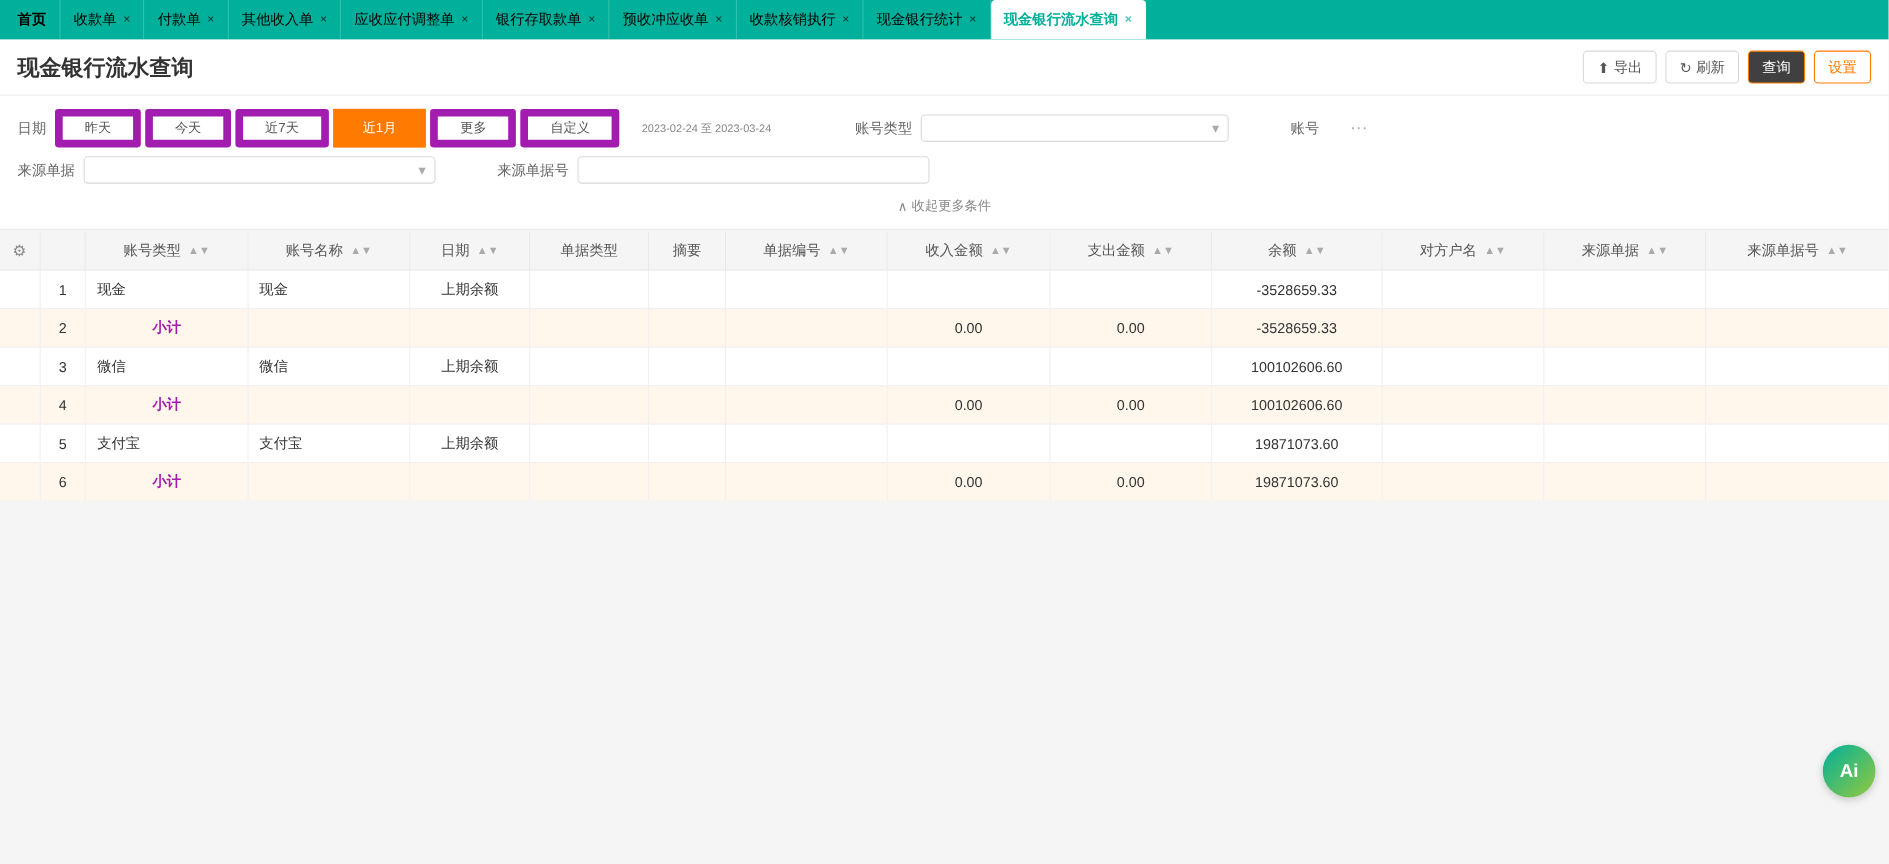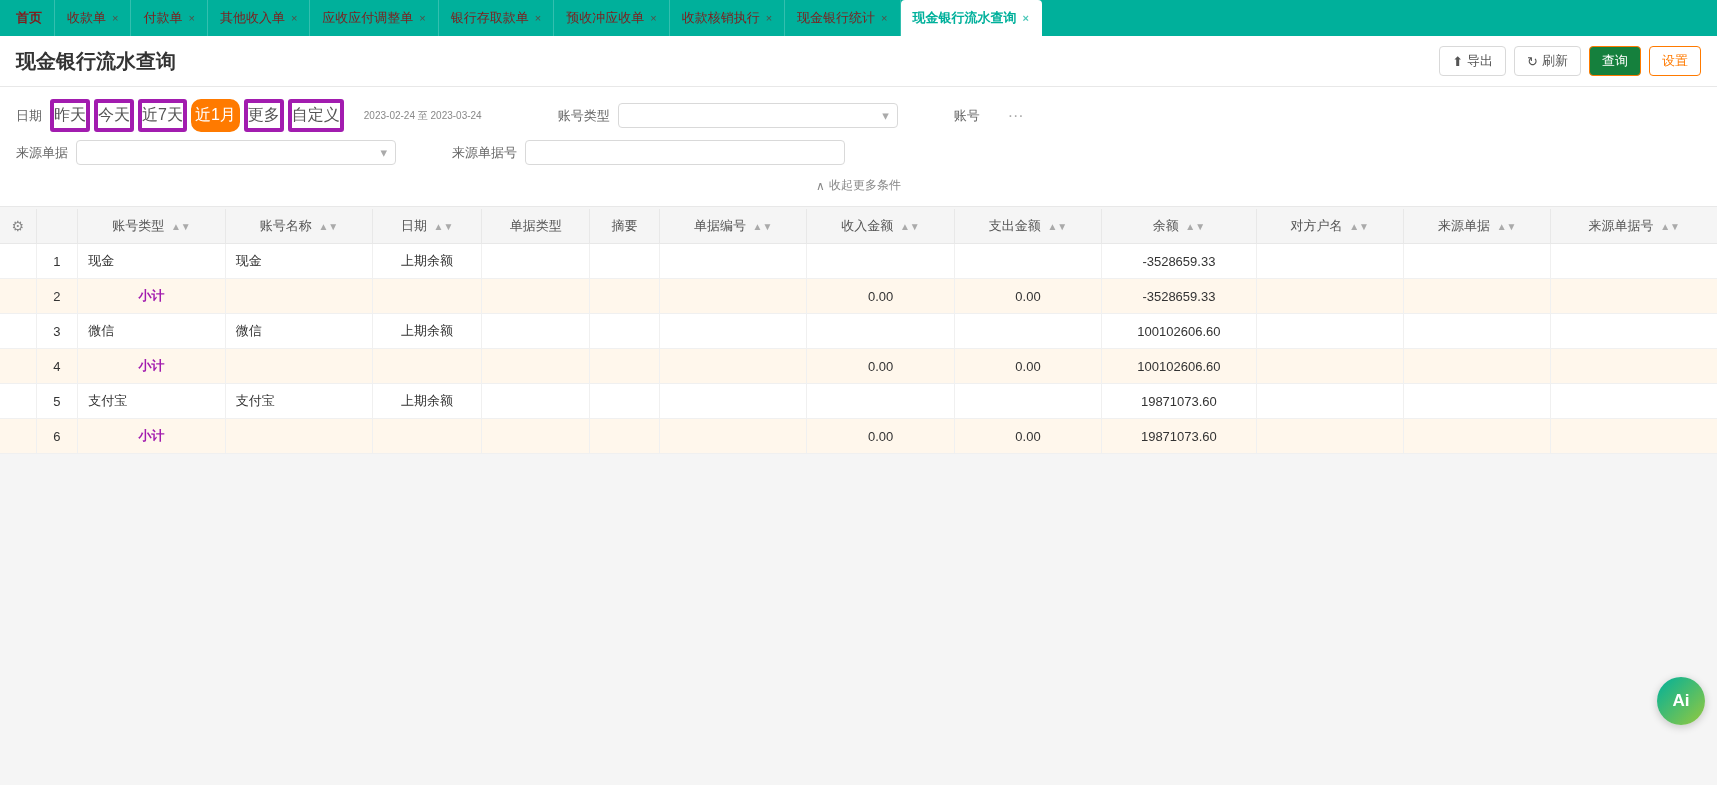--- a/index.html
+++ b/index.html
@@ -12,21 +12,21 @@
       background: #00b09b;
       height: 36px;
       padding: 0 4px;
       overflow: hidden;
     }
     .nav-tab {
       display: flex;
       align-items: center;
       padding: 0 12px;
       height: 36px;
-      color: #7f1d1d;
+      color: #000000;
       font-size: 13px;
       cursor: pointer;
       white-space: nowrap;
       border-right: 1px solid rgba(255,255,255,0.2);
     }
     .nav-tab.home { background: transparent; font-weight: bold; }
     .nav-tab.active { background: #fff; color: #00b09b; font-weight: bold; border-radius: 4px 4px 0 0; }
     .nav-tab .close-x { margin-left: 6px; font-size: 11px; opacity: 0.7; }
 
     
@@ -54,21 +54,21 @@
       gap: 4px;
       padding: 5px 12px;
       border: 1px solid #d9d9d9;
       background: #fff;
       border-radius: 4px;
       cursor: pointer;
       font-size: 13px;
       color: #555;
     }
     .btn-primary {
-      background: #15803d;
+      background: #404040;
       border-color: #ff7a00;
       color: #fff;
     }
     .btn-secondary {
       background: #fff;
       border-color: #ff7a00;
       color: #ff7a00;
     }
 
     
@@ -87,33 +87,33 @@
       color: #666;
       font-size: 13px;
       white-space: nowrap;
     }
     .date-options {
       display: flex;
       align-items: center;
       gap: 4px;
     }
     .date-btn {
-      padding: 2px 0;
-      border: 4px solid #a21caf;
+      padding: 2px 20px;
+      border: 7px solid #a21caf;
       border-radius: 3px;
       cursor: pointer;
-      font-size: 16px;
+      font-size: 12px;
       background: #fff;
       color: #555;
     }
     .date-btn.active {
       background: #ff7a00;
       border-color: #ff7a00;
       color: #fff;
-      border-radius: 10px;
+      border-radius: 0;
     }
     .date-range {
       font-size: 10px;
       color: #888;
       margin-left: 4px;
     }
     .filter-select {
       display: flex;
       align-items: center;
       border: 1px solid #d9d9d9;

